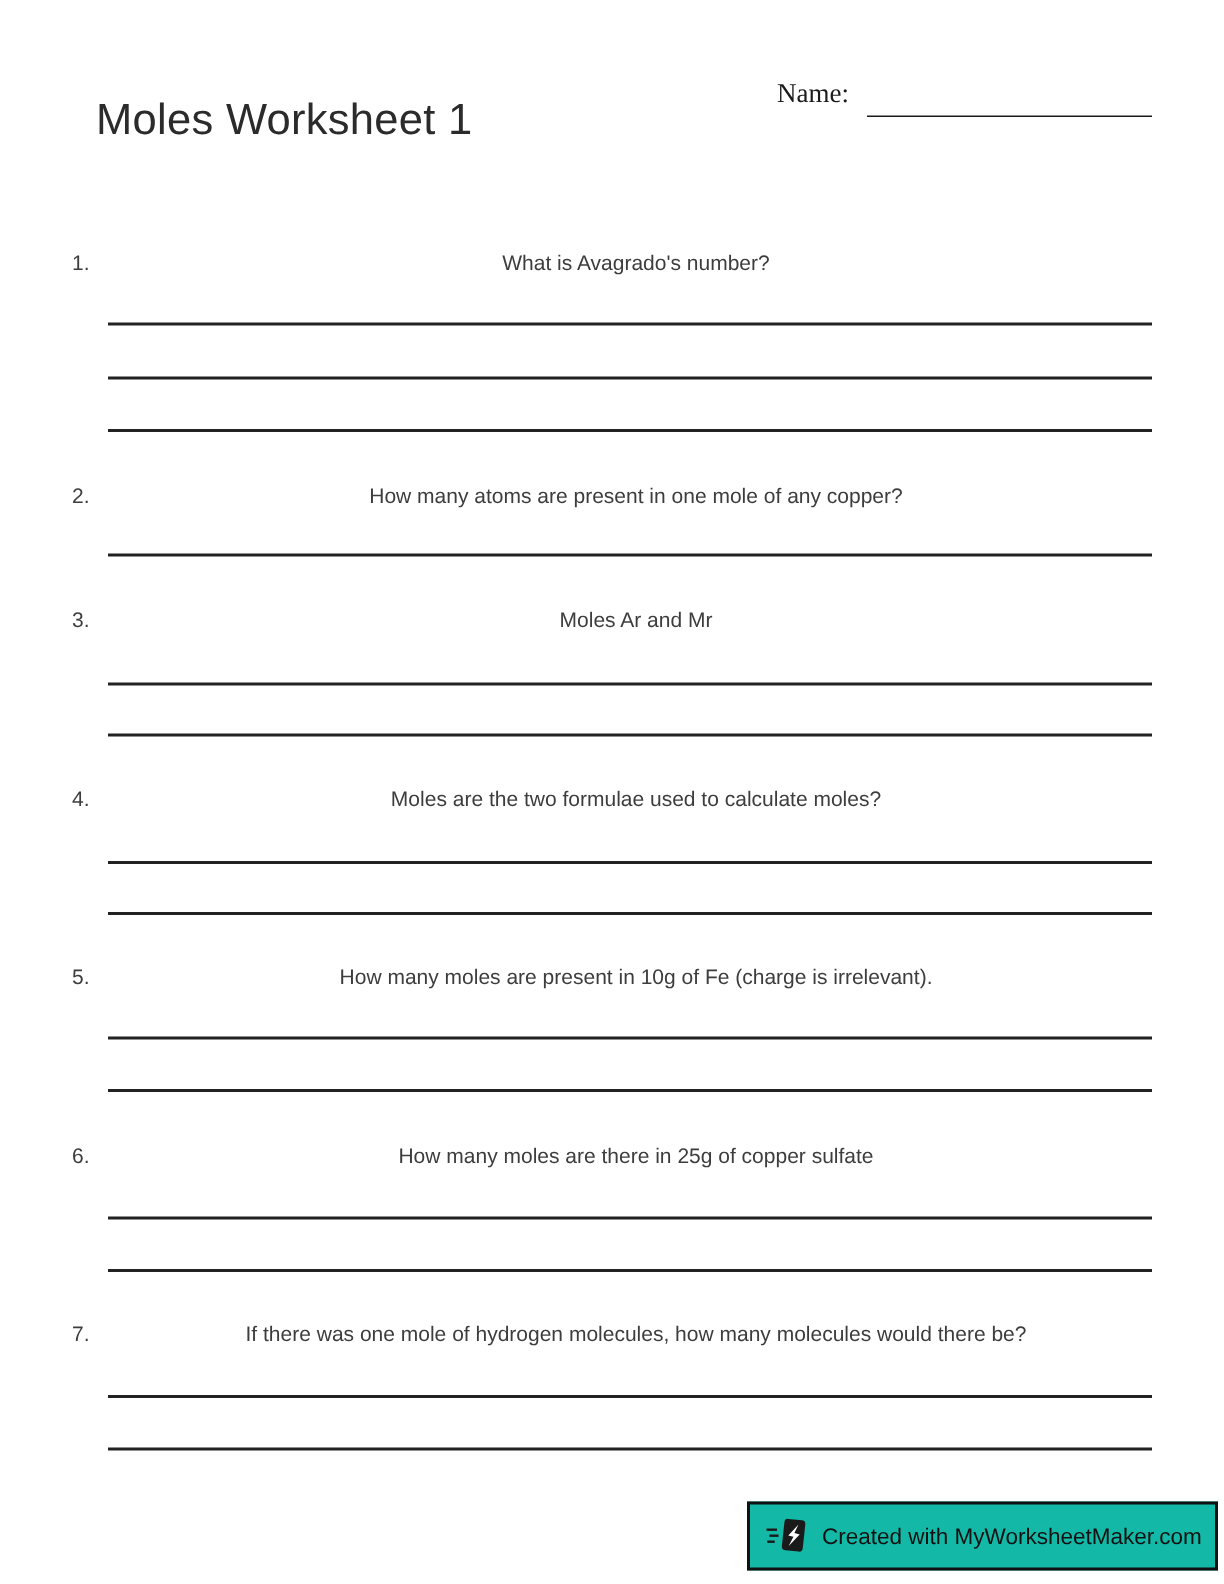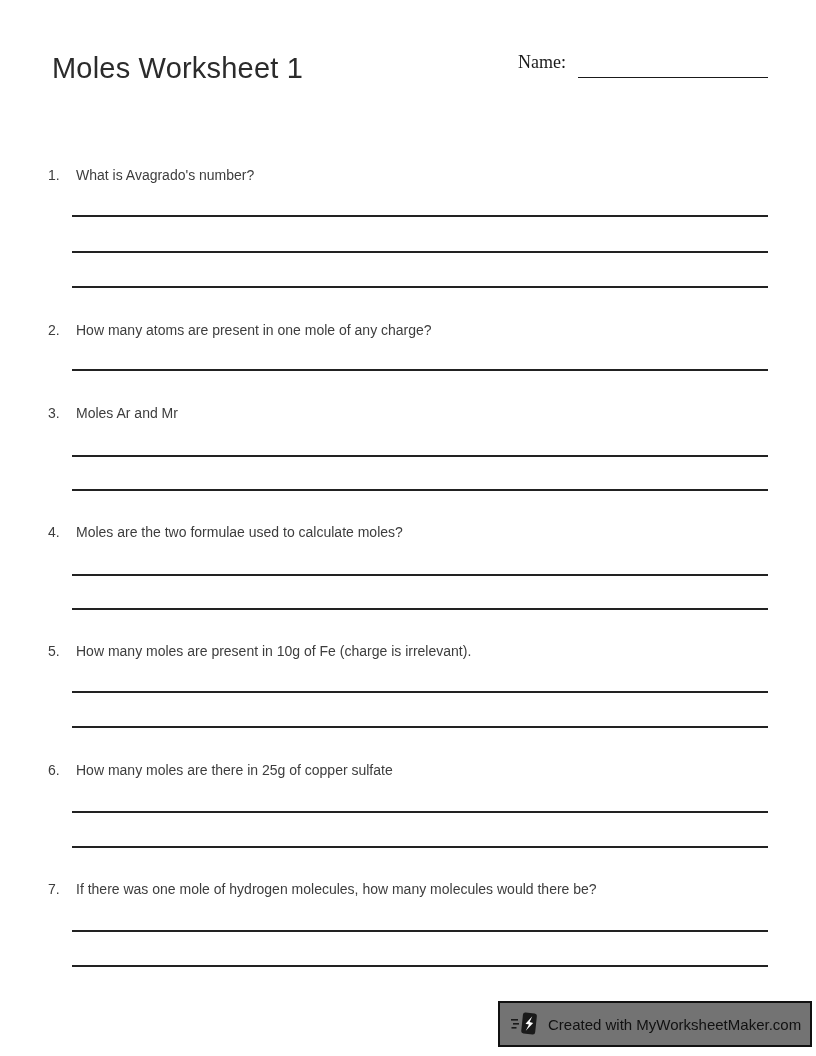--- a/index.html
+++ b/index.html
@@ -12,21 +12,21 @@
     width: 816px;
     height: 1056px;
     background: #ffffff;
     font-family: "Liberation Sans", sans-serif;
     overflow: hidden;
   }
   .title {
     position: absolute;
     left: 48px;
     top: 48px;
-    margin: 4px;
+    margin: 16px;
     font-size: 29px;
     font-weight: 400;
     color: #2b2b2b;
     letter-spacing: 0.2px;
   }
   .name-label {
     position: absolute;
     left: 518px;
     top: 52px;
     font-family: "Liberation Serif", serif;
@@ -48,37 +48,38 @@
     font-size: 14px;
     color: #3d3d3d;
     line-height: 19px;
     display: flex;
   }
   .qnum {
     flex: 0 0 28px;
   }
   .qtext {
     flex: 1 1 auto;
+    text-align: center;
   }
   .ansline {
     position: absolute;
     left: 72px;
     width: 696px;
     height: 0;
     border-top: 2px solid #222222;
   }
   .footer-badge {
     position: absolute;
     left: 498px;
     top: 1001px;
     width: 314px;
     height: 46px;
     box-sizing: border-box;
     border: 2px solid #111111;
-    background: #737373;
+    background: #14b8a6;
     display: flex;
     align-items: center;
     padding: 0 10px;
     gap: 8px;
     cursor: pointer;
     justify-content: space-between;
   }
   .footer-icon {
     flex: 0 0 auto;
     display: block;
@@ -102,21 +103,21 @@
   <div class="q" style="top:166px">
     <span class="qnum">1.</span>
     <span class="qtext">What is Avagrado's number?</span>
   </div>
   <div class="ansline" style="top:215px"></div>
   <div class="ansline" style="top:251px"></div>
   <div class="ansline" style="top:286px"></div>
 
   <div class="q" style="top:321px">
     <span class="qnum">2.</span>
-    <span class="qtext">How many atoms are present in one mole of any charge?</span>
+    <span class="qtext">How many atoms are present in one mole of any copper?</span>
   </div>
   <div class="ansline" style="top:369px"></div>
 
   <div class="q" style="top:404px">
     <span class="qnum">3.</span>
     <span class="qtext">Moles Ar and Mr</span>
   </div>
   <div class="ansline" style="top:455px"></div>
   <div class="ansline" style="top:489px"></div>
 

